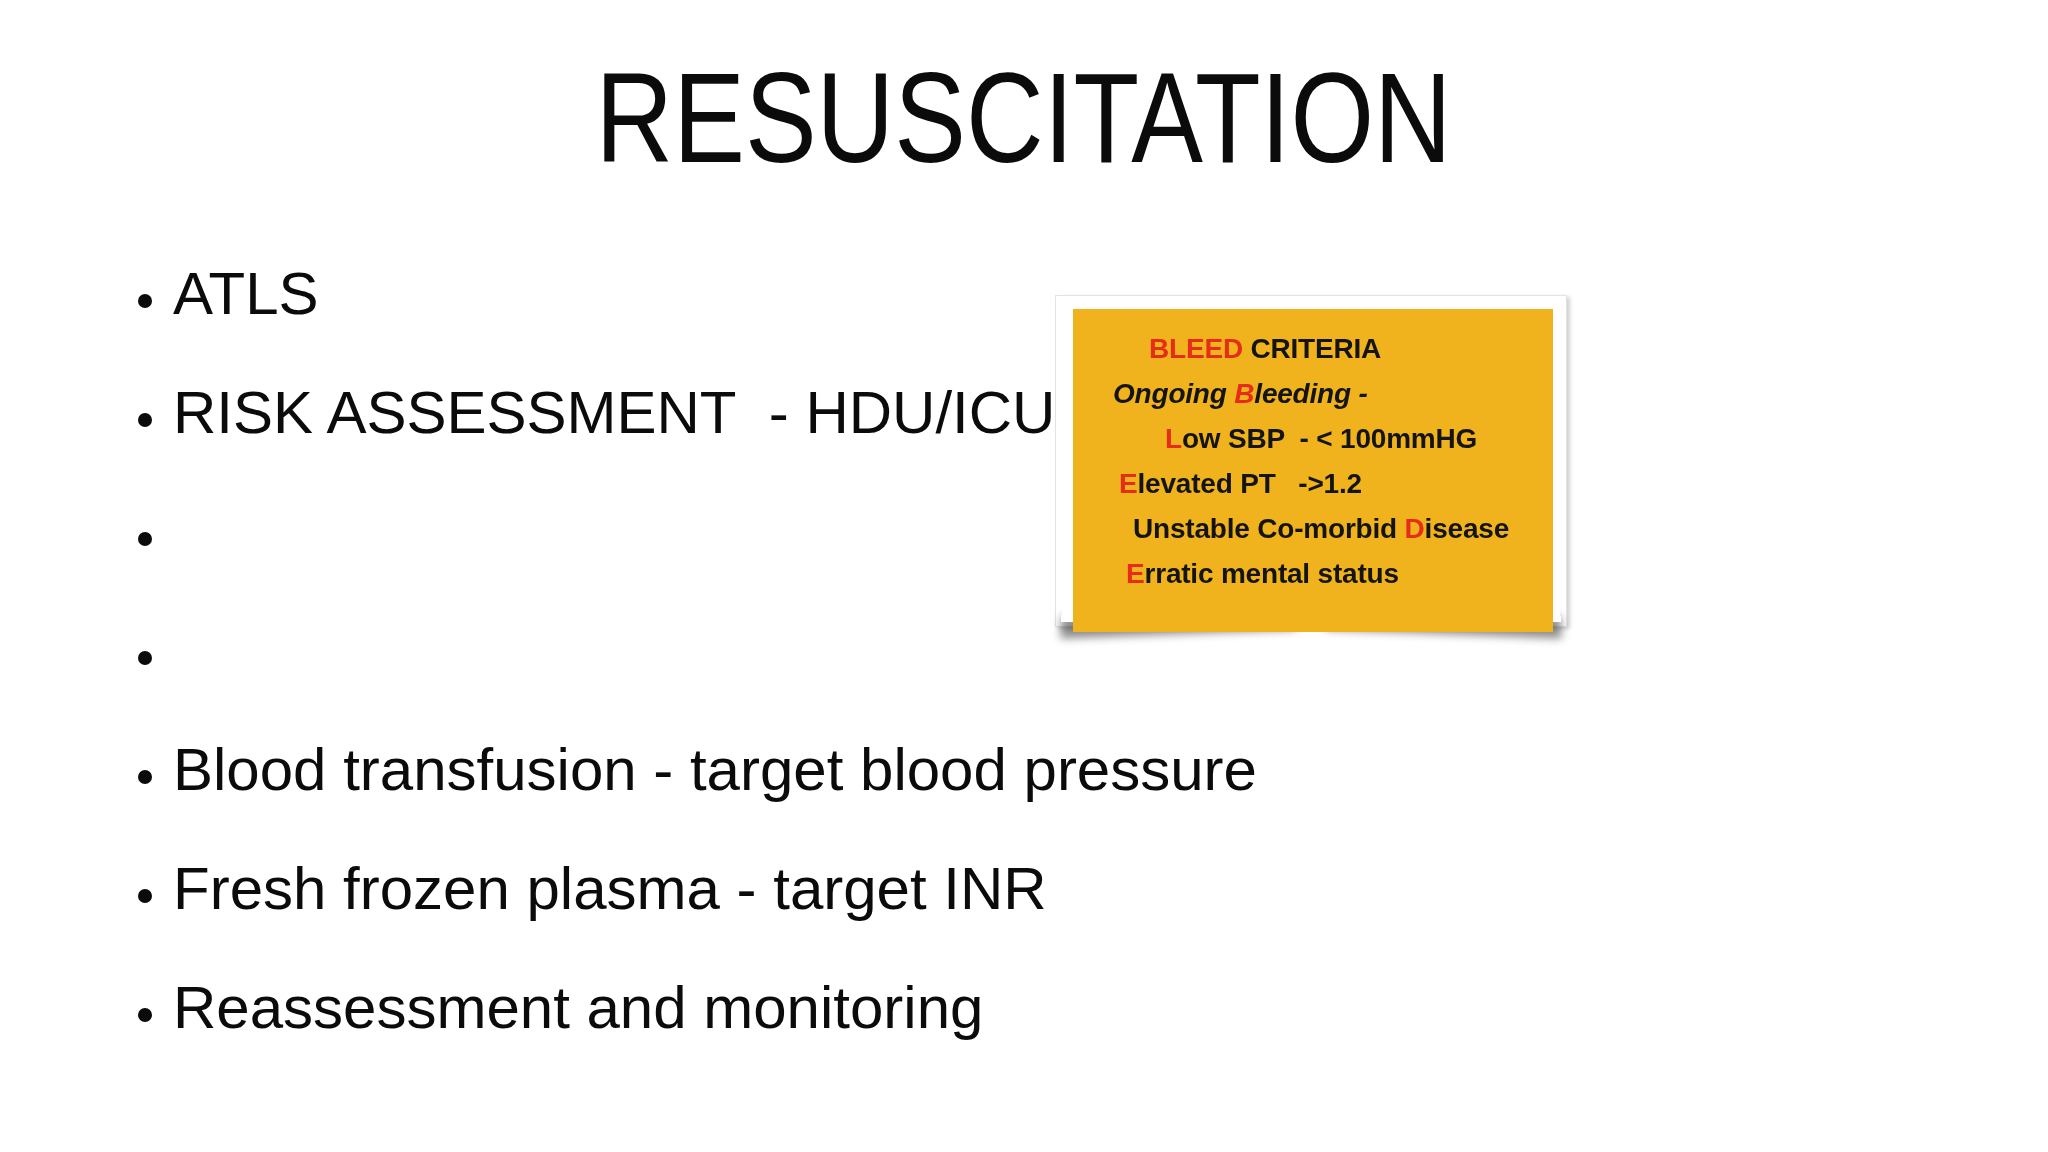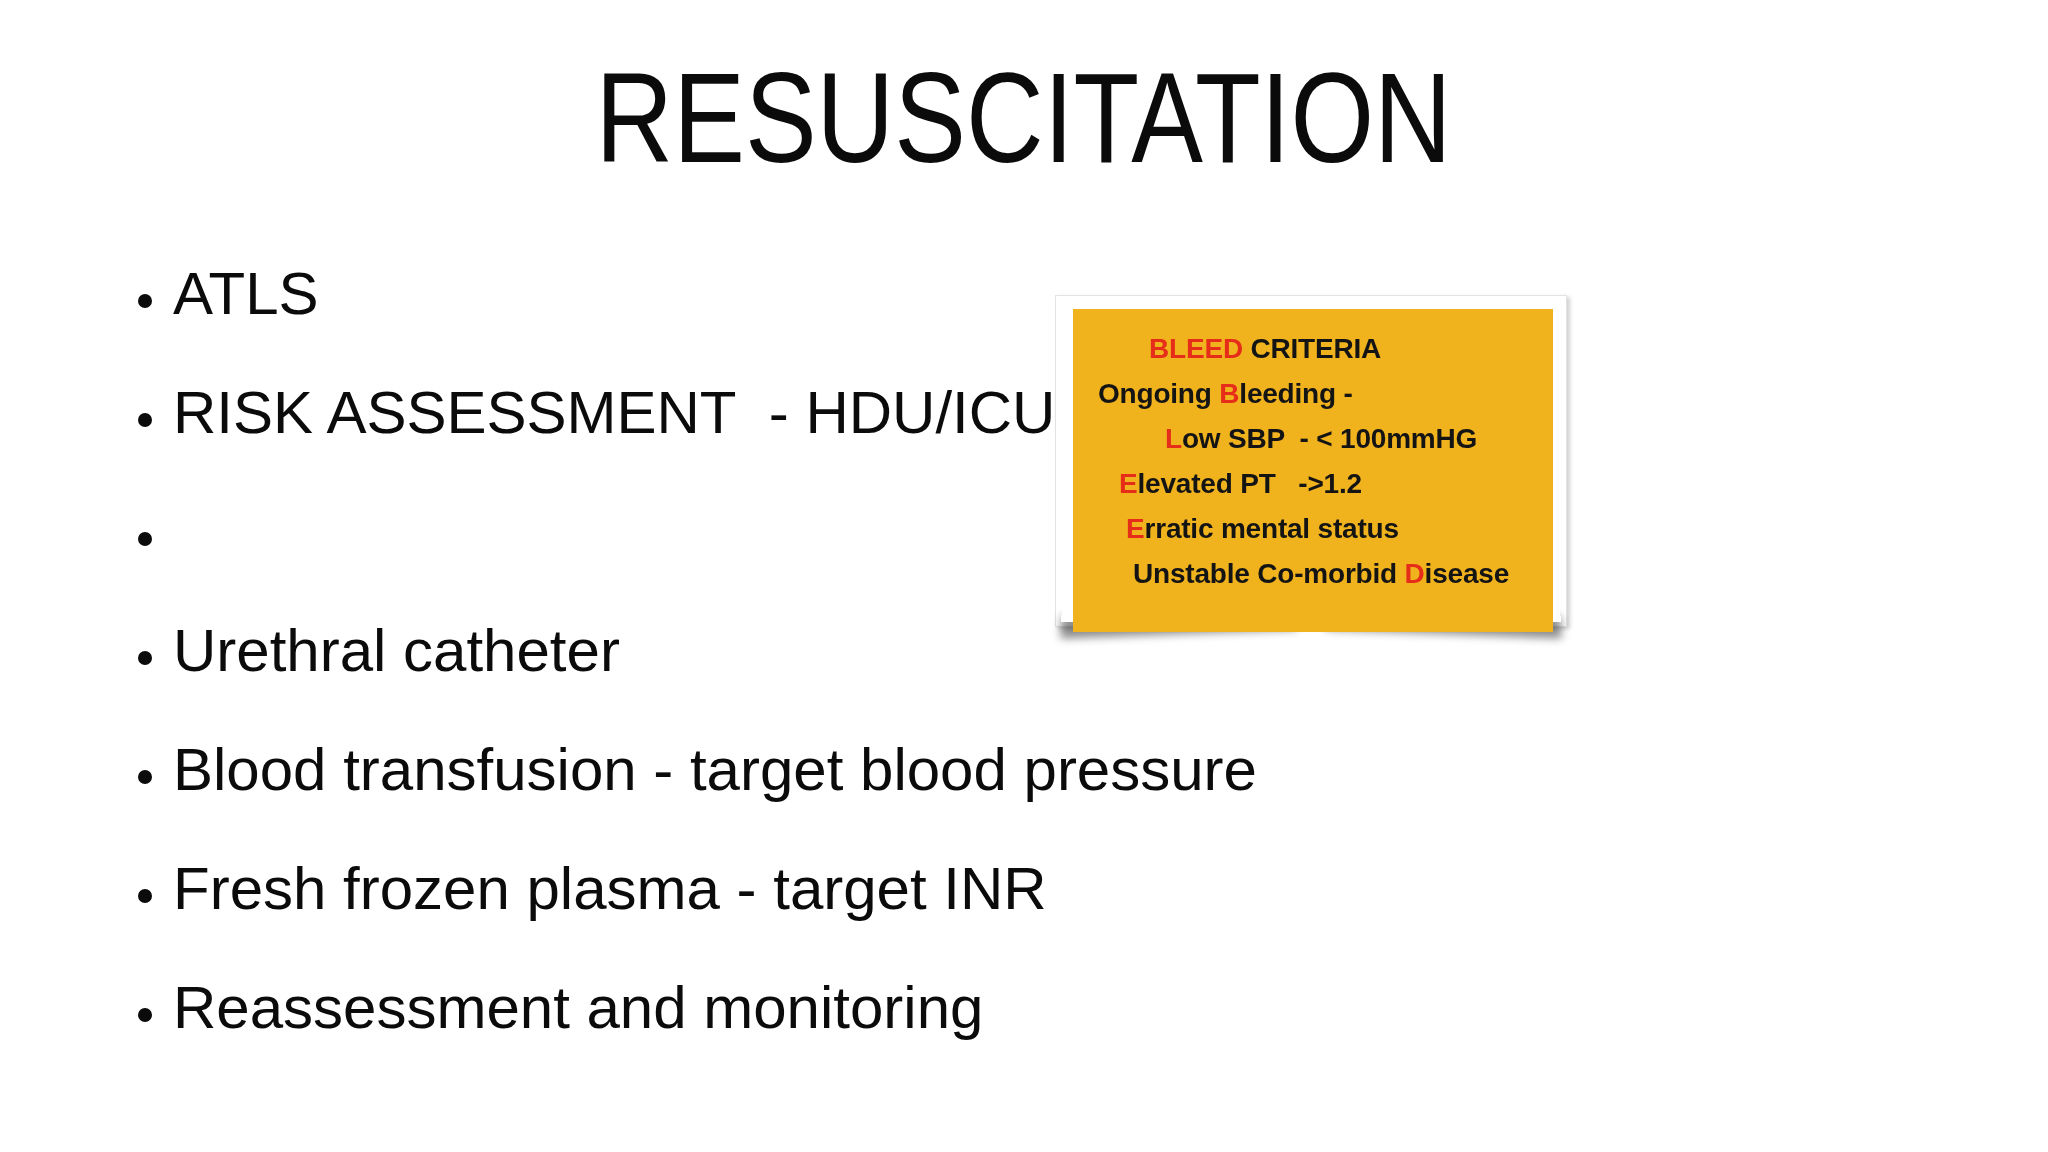--- a/index.html
+++ b/index.html
@@ -92,50 +92,50 @@
   }
   .bc-title, .bc-line {
     font-size: 28px;
     font-weight: 700;
     line-height: 45px;
     color: #141414;
     letter-spacing: -0.2px;
     white-space: pre;
   }
   .bc-title { padding-left: 76px; }
-  .bc-l1 { padding-left: 25px; }
+  .bc-l1 { padding-left: 40px; font-style: italic; }
   .bc-l2 { padding-left: 46px; margin-left: 46px; }
   .bc-l3 { padding-left: 46px; }
   .bc-l4 { padding-left: 53px; }
   .bc-l5 { padding-left: 60px; }
   .red-letter { color: #e62d1a; }
 </style>
 </head>
 <body>
 
 <div class="slide">
 
   <div class="title-wrap">
     <span class="title-text">RESUSCITATION</span>
   </div>
 
   <ul class="bullets">
     <li><span class="dot"></span><span class="btext">ATLS</span></li>
     <li><span class="dot"></span><span class="btext">RISK ASSESSMENT  - HDU/ICU</span></li>
     <li><span class="dot"></span></li>
-    <li><span class="dot"></span><span class="btext">Urethral catheter</span></li>
+    <li><span class="dot"></span></li>
     <li><span class="dot"></span><span class="btext">Blood transfusion - target blood pressure</span></li>
     <li><span class="dot"></span><span class="btext">Fresh frozen plasma - target INR</span></li>
     <li><span class="dot"></span><span class="btext">Reassessment and monitoring</span></li>
   </ul>
 
   <div class="photo">
     <div class="yellow" style="background: rgb(240, 179, 29);">
       <div class="bc-title"><span class="red-letter" style="color: rgb(230, 45, 26);">BLEED</span><span> CRITERIA</span></div>
       <div class="bc-line bc-l1"><span>Ongoing </span><span class="red-letter" style="color: rgb(230, 45, 26);">B</span><span>leeding -</span></div>
       <div class="bc-line bc-l2"><span class="red-letter" style="color: rgb(230, 45, 26);">L</span><span>ow SBP  - &lt; 100mmHG</span></div>
       <div class="bc-line bc-l3"><span class="red-letter" style="color: rgb(230, 45, 26);">E</span><span>levated PT   -&gt;1.2</span></div>
+      <div class="bc-line bc-l5"><span>Unstable Co-morbid </span><span class="red-letter" style="color: rgb(230, 45, 26);">D</span><span>isease</span></div>
       <div class="bc-line bc-l4"><span class="red-letter" style="color: rgb(230, 45, 26);">E</span><span>rratic mental status</span></div>
-      <div class="bc-line bc-l5"><span>Unstable Co-morbid </span><span class="red-letter" style="color: rgb(230, 45, 26);">D</span><span>isease</span></div>
     </div>
   </div>
 
 </div>
 
 </body></html>

